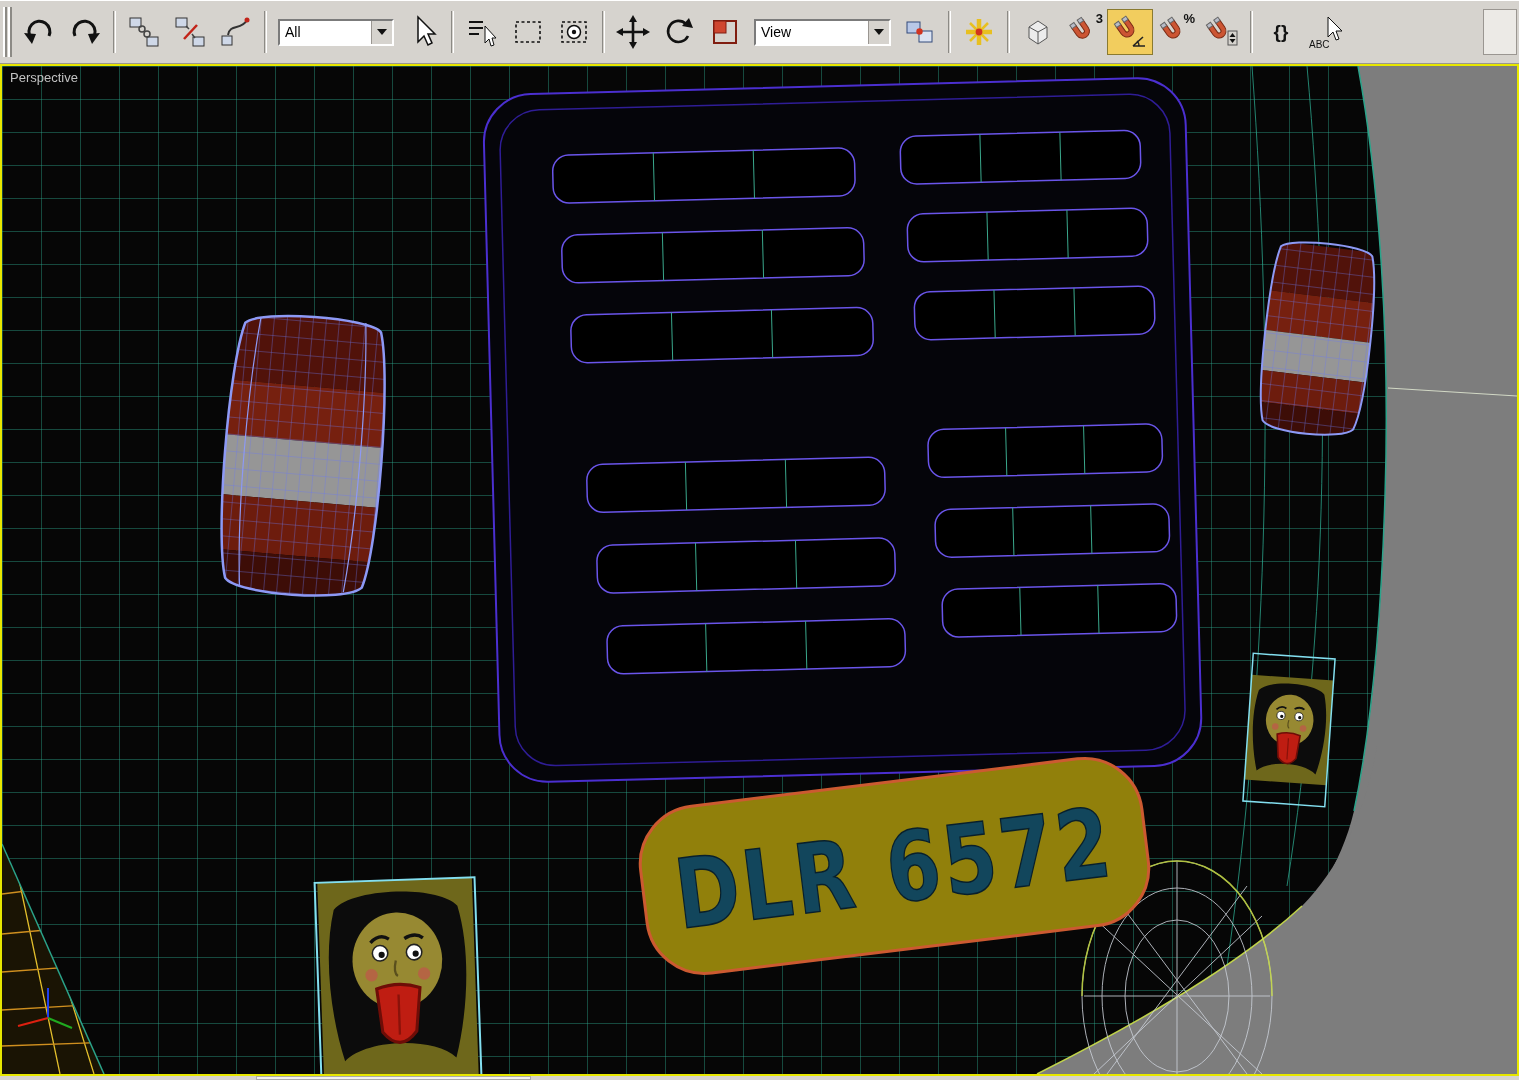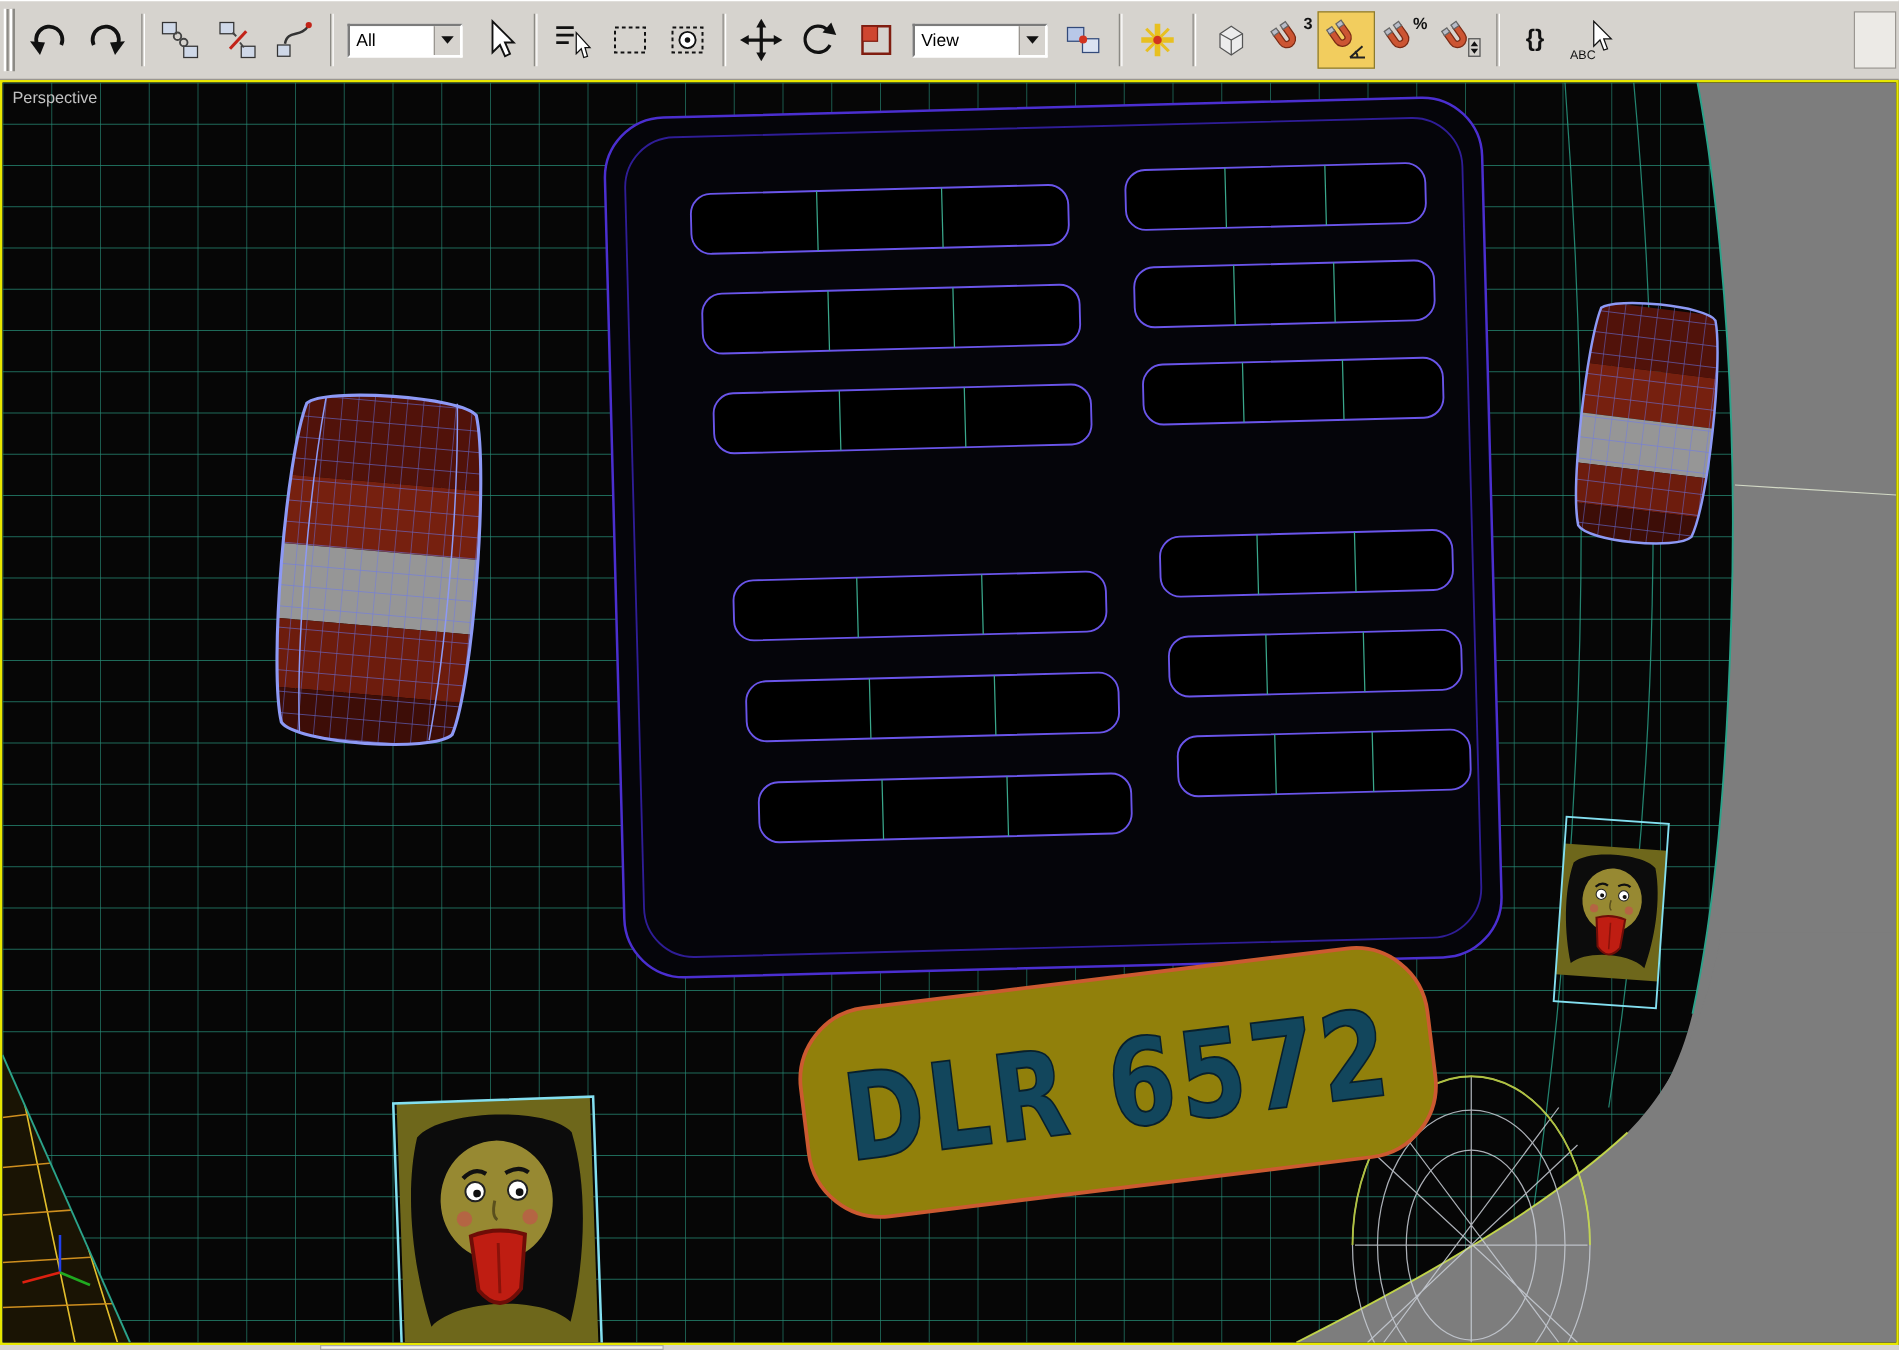--- a/index.html
+++ b/index.html
@@ -23,22 +23,22 @@
   .glyph-lg{font-size:19px;font-weight:bold;color:#111}
   .glyph-sm{position:absolute;bottom:4px;left:4px;font-size:10px;font-weight:normal;color:#111}
   .combo{height:27px;display:flex;align-items:stretch;flex:0 0 auto;margin:0 6px;
     border-top:2px solid #7b7b7b;border-left:2px solid #7b7b7b;
     border-bottom:2px solid #fff;border-right:2px solid #fff;background:#fff}
   .combo .value{flex:1;padding:3px 5px 0 5px;font-size:14px;color:#000;background:#fff;white-space:nowrap}
   .combo .drop{width:21px;background:#d6d3ce;border-left:1px solid #9a9691;
     display:flex;align-items:center;justify-content:center}
   .combo .drop i{width:0;height:0;border-left:5px solid transparent;
     border-right:5px solid transparent;border-top:6px solid #111}
-  .combo.filter{width:92px}
-  .combo.coord{width:108px}
+  .combo.filter{width:116px}
+  .combo.coord{width:137px}
   .edge-btn{margin-left:auto;width:34px;height:46px;background:#eceae6;
     border:1px solid #9a9691;flex:0 0 auto}
 
   
   .viewport{position:absolute;top:64px;left:0;width:1519px;height:1012px;
     border:2px solid #e7e700;background:#000}
   .vp-label{position:absolute;top:4px;left:8px;z-index:5;color:#c2c2c2;font-size:13px}
   svg.scene{display:block;width:1515px;height:1008px}
 
   

